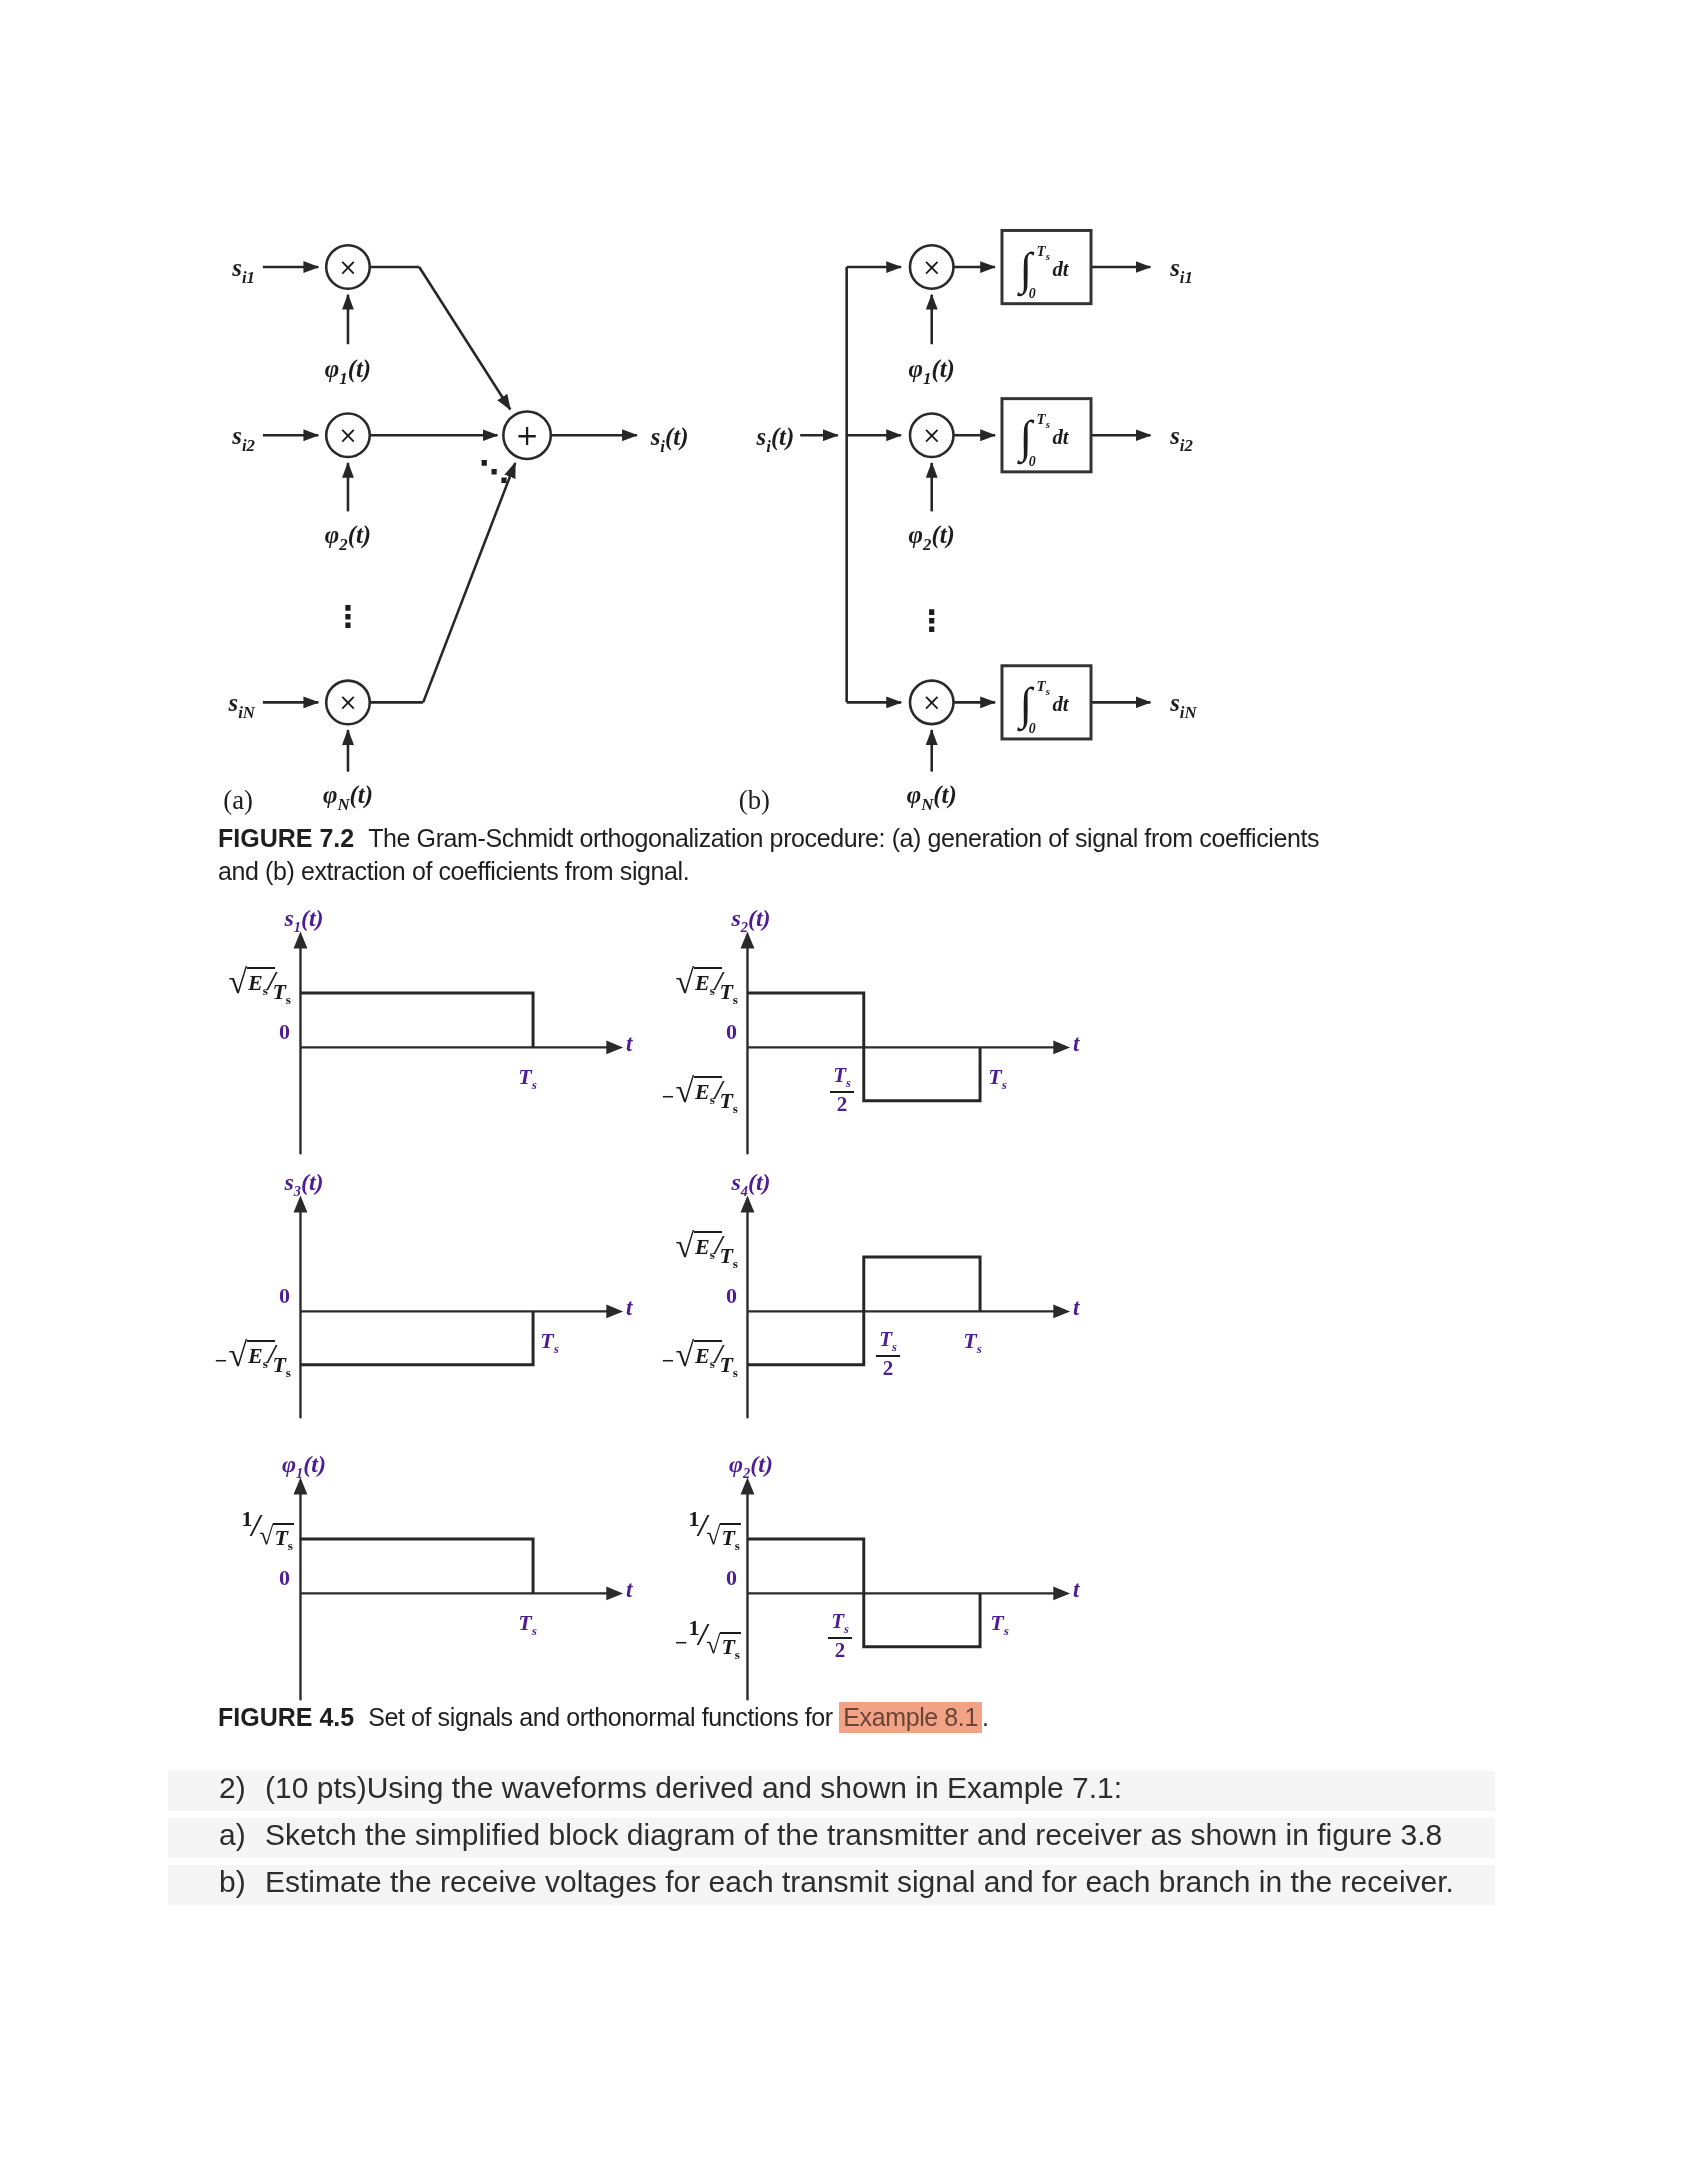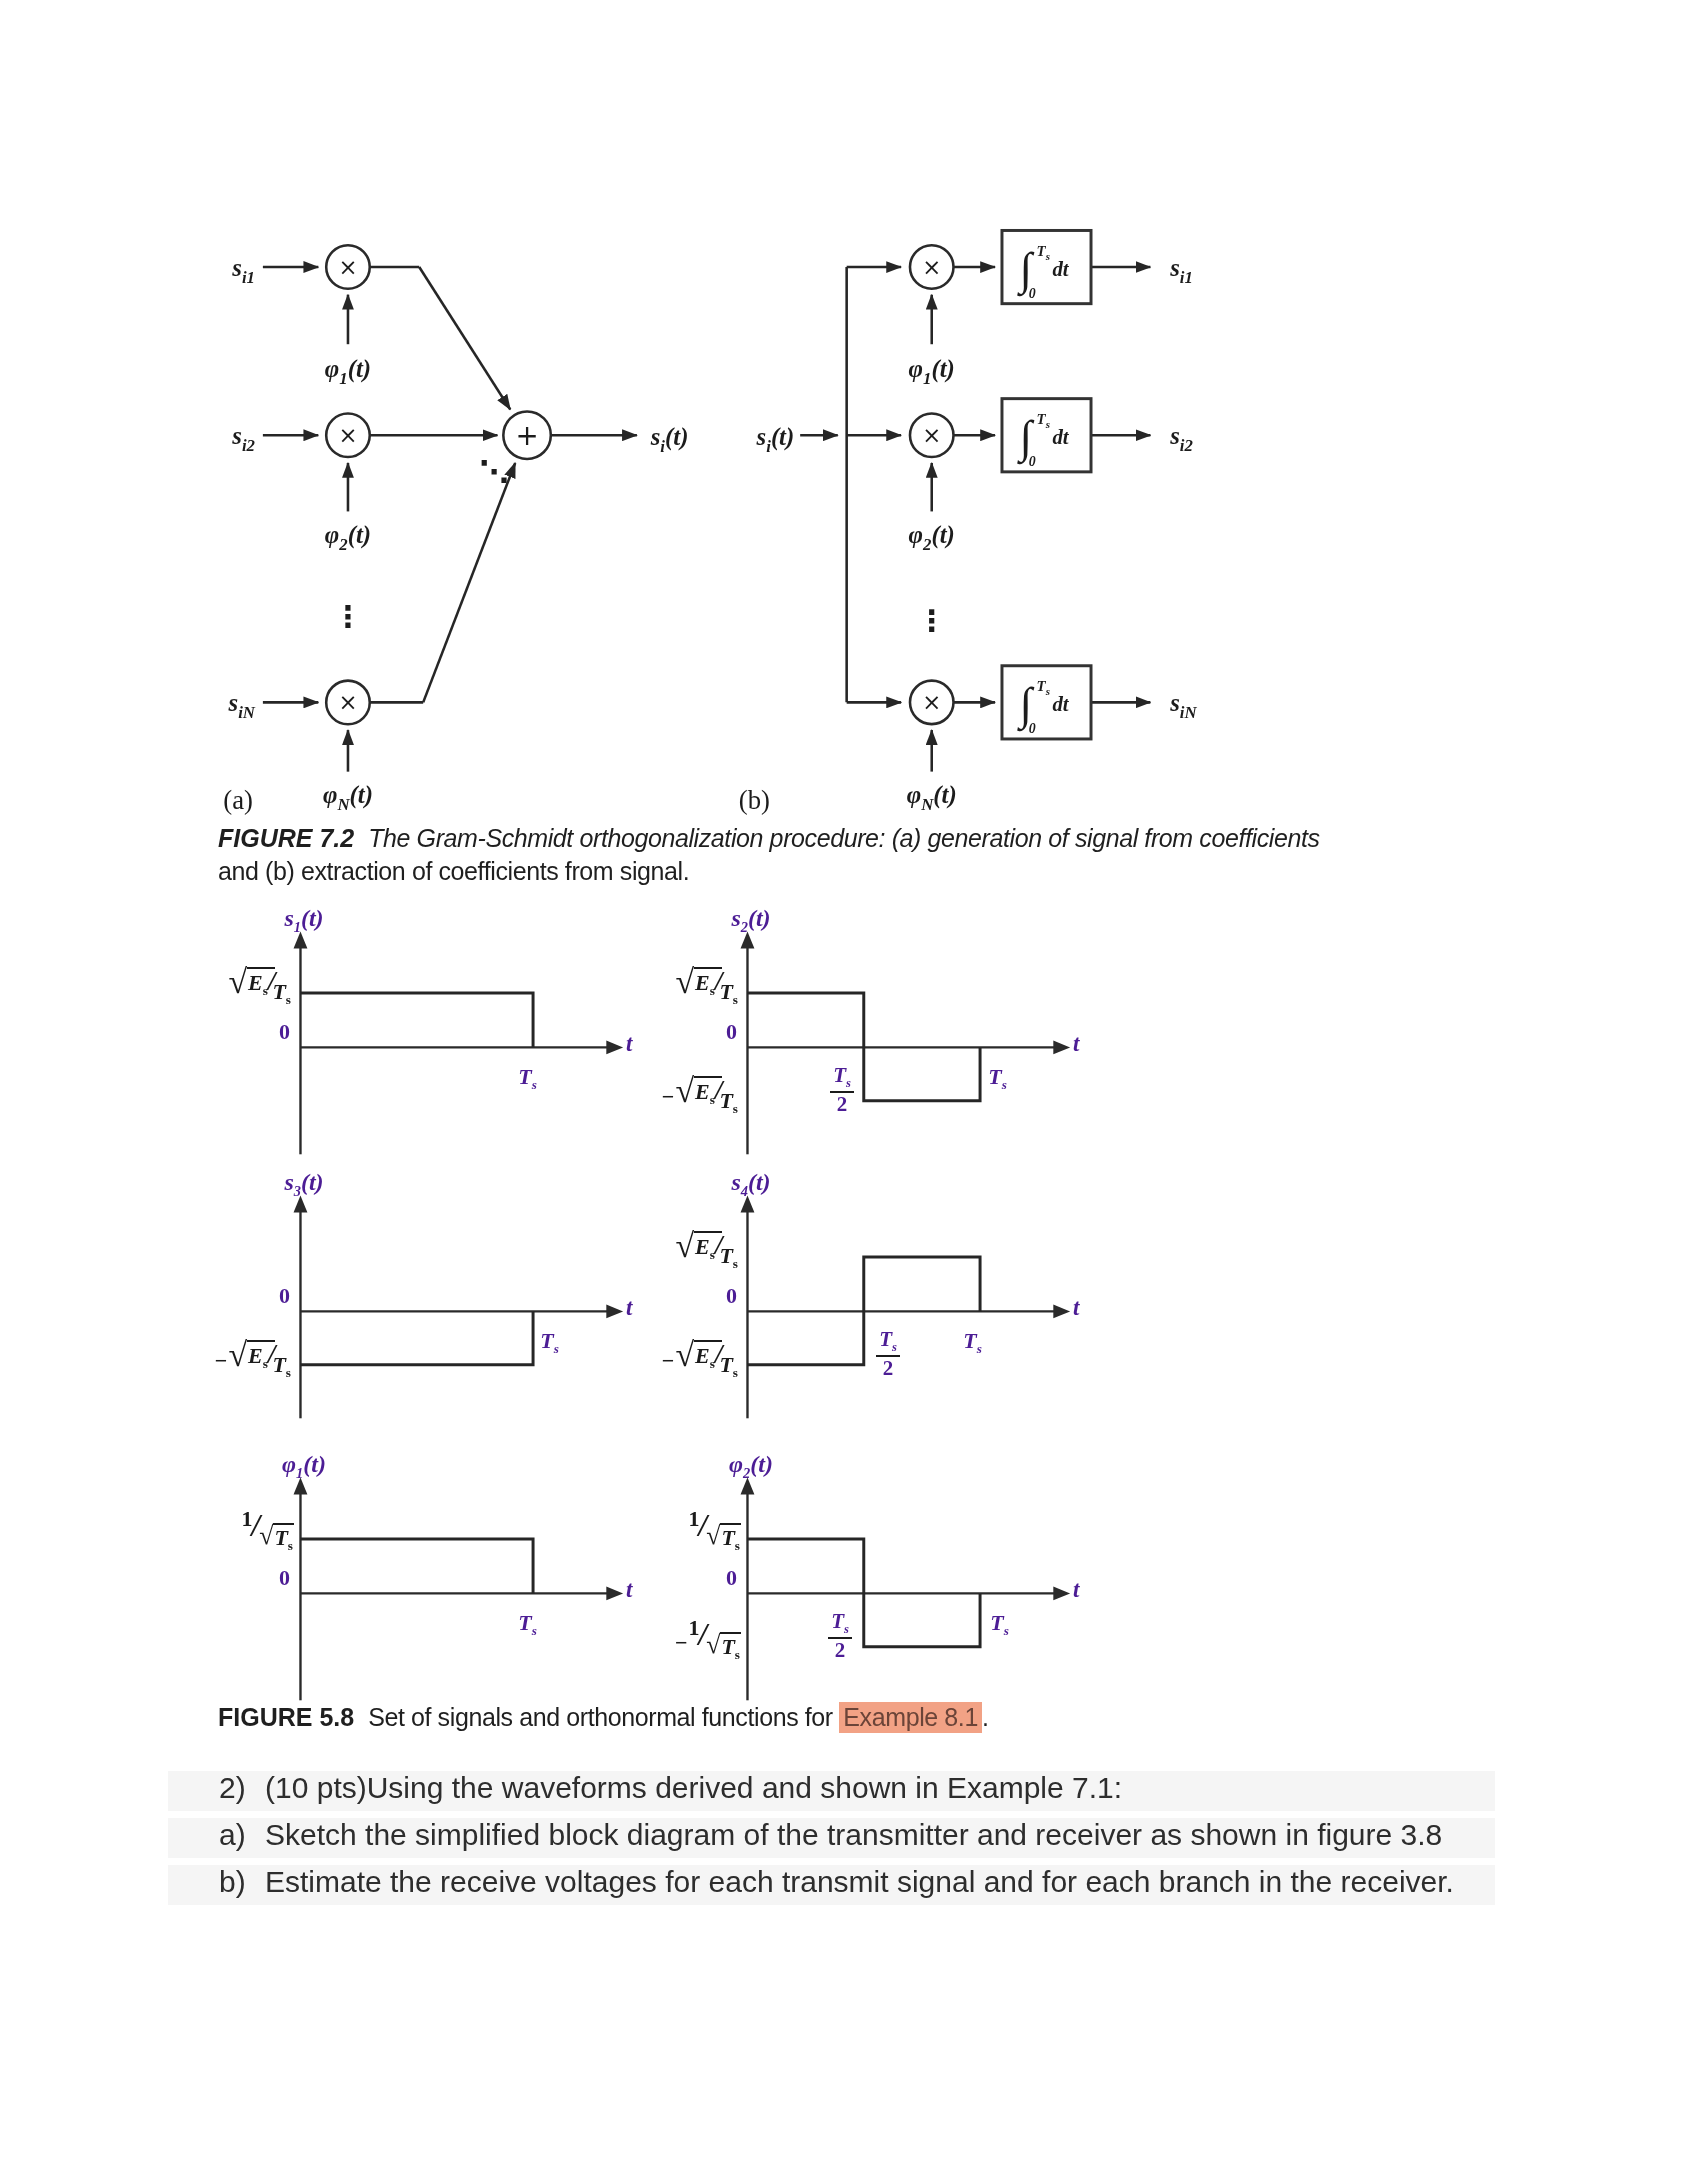--- a/index.html
+++ b/index.html
@@ -176,21 +176,21 @@
 
     <text class="ddots" x="941" y="638" text-anchor="middle">⋮</text>
 
     <text class="dlabel" x="1182" y="279" text-anchor="start"><tspan>s</tspan><tspan class="dsub" dy="7">i1</tspan></text>
     <text class="dlabel" x="1182" y="449" text-anchor="start"><tspan>s</tspan><tspan class="dsub" dy="7">i2</tspan></text>
     <text class="dlabel" x="1182" y="719" text-anchor="start"><tspan>s</tspan><tspan class="dsub" dy="7">iN</tspan></text>
 
     <text class="dtag" x="746" y="818">(b)</text>
   </svg>
 
-  <div class="abs figcap" style="left:218px;top:824px;font-style:italic;">
+  <div class="abs figcap" style="left:218px;top:824px;">
     <b>FIGURE 7.2</b><span>The Gram-Schmidt orthogonalization procedure: (a) generation of signal from coefficients</span>
   </div>
   <div class="abs figcap" style="left:218px;top:857px;">
     <span>and (b) extraction of coefficients from signal.</span>
   </div>
 
   <div id="fig73" class="abs" style="left:0;top:0;">
       <div class="plot" style="left: 137px; top: 894px;"><svg width="515" height="289" viewBox="0 0 520 292">
           <line class="ax" x1="165" y1="48" x2="165" y2="263"></line>
           <path class="ah" d="M165,38 l-7,17 h14 z"></path>
@@ -286,21 +286,21 @@
           <span class="bsl">/</span>
           <span class="rt2">√</span>
           <span class="ovl2"><i>T</i><sub>s</sub></span>
         </div><div class="plbl pfrac" style="left:234px;top:170px;width:44px;">
           <span class="ft"><i>T</i><sub>s</sub></span>
           <span class="fb">2</span>
         </div><div class="plbl ptick" style="left:390px;top:170px;width:51px;"><i>T</i><sub>s</sub></div></div>
     </div>
 
   <div class="abs figcap" style="left:218px;top:1703px;">
-    <b>FIGURE 5.8</b><span>Set of signals and orthonormal functions for </span><span class="hl">Example 8.1</span><span>.</span>
+    <b>FIGURE 4.5</b><span>Set of signals and orthonormal functions for </span><span class="hl">Example 8.1</span><span>.</span>
   </div>
 
   <div class="qline" style="top:1771px;">
     <span class="qlab">2)</span>
     <span class="qtxt">(10 pts)Using the waveforms derived and shown in Example 7.1:</span>
   </div>
   <div class="qline" style="top:1818px;">
     <span class="qlab">a)</span>
     <span class="qtxt">Sketch the simplified block diagram of the transmitter and receiver as shown in figure 3.8</span>
   </div>

